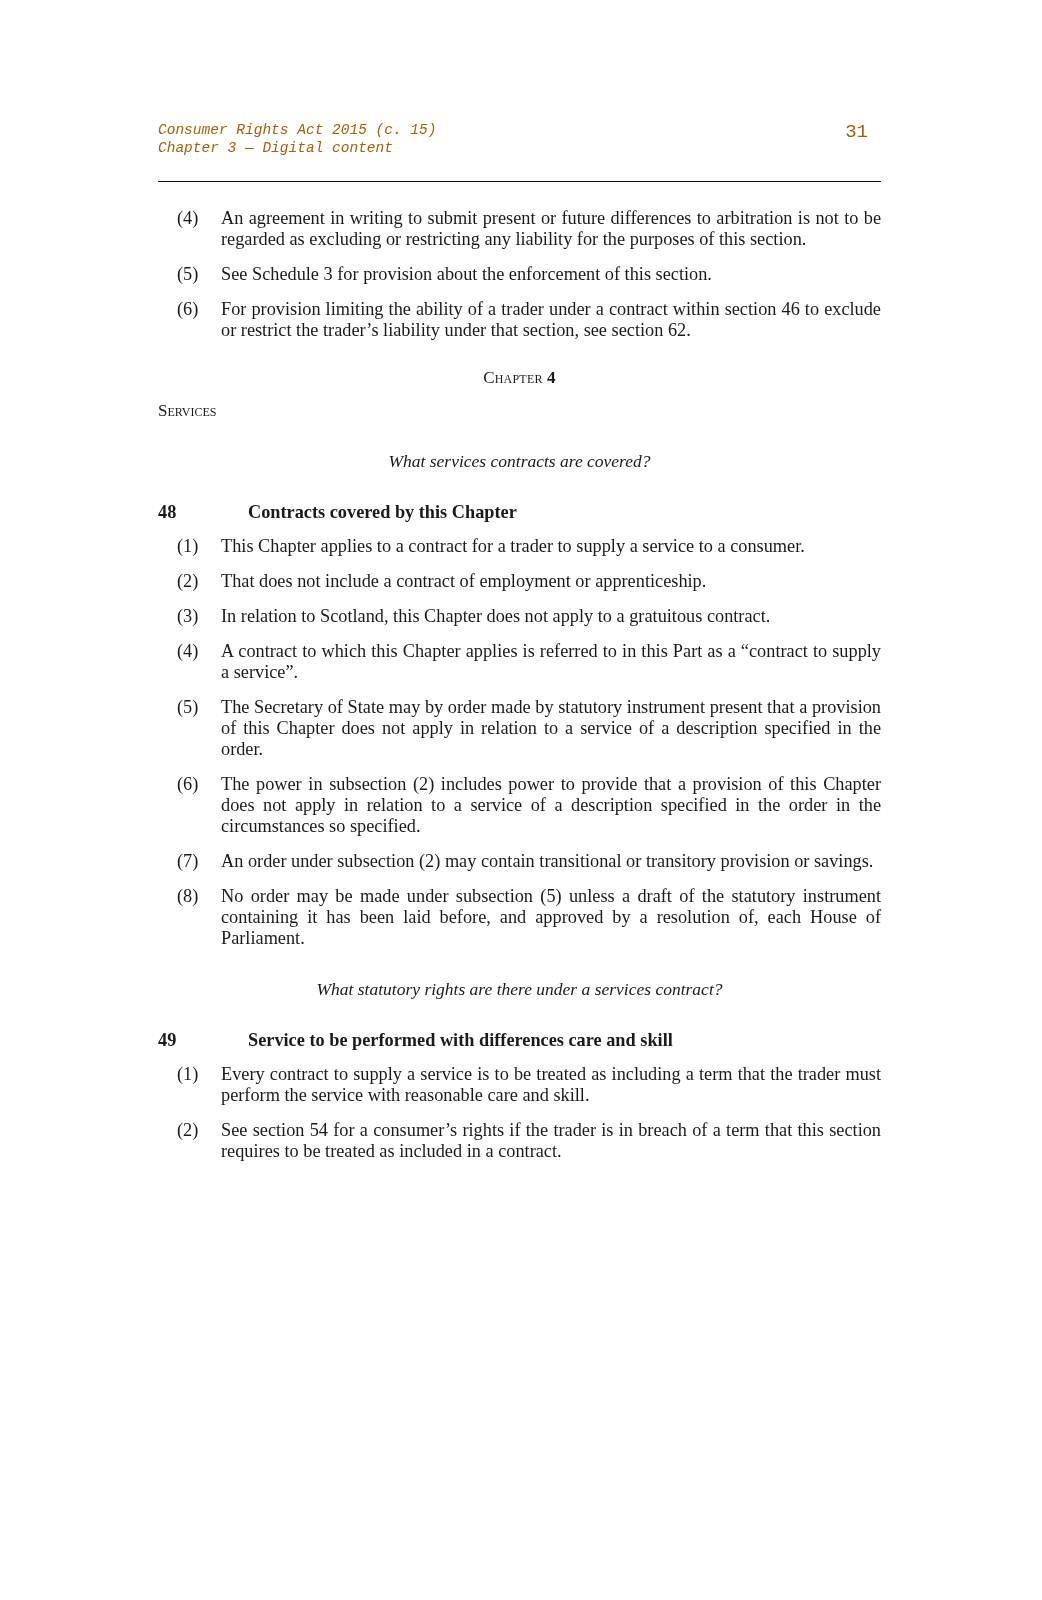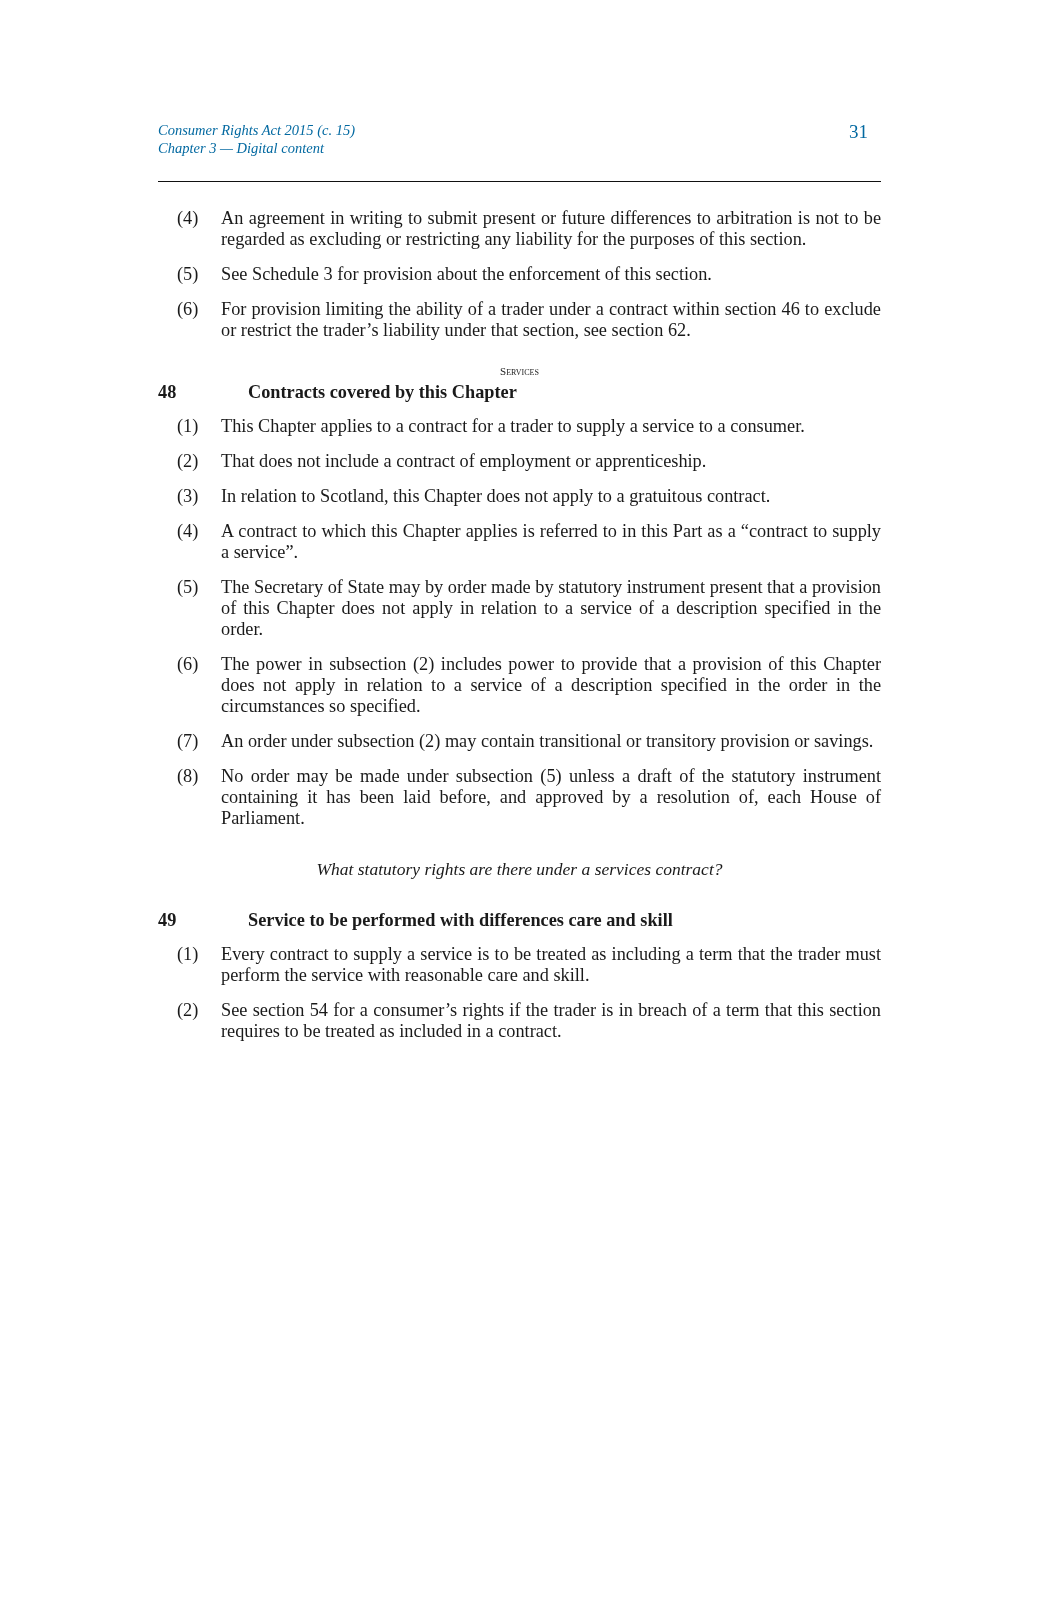--- a/index.html
+++ b/index.html
@@ -1,31 +1,31 @@
 <!DOCTYPE html>
 <html><head>
   <meta charset="utf-8">
   <style>
     html, body { margin: 0; padding: 0; background: #ffffff; }
     body { width: 1042px; height: 1600px; position: relative; overflow: hidden;
            font-family: "Liberation Serif", "DejaVu Serif", serif; color: #1a1a1a; }
     .page { position: absolute; left: 0; top: 0; width: 1042px; height: 1600px; }
     .running-head { position: absolute; left: 158px; top: 121px; width: 722px;
-                    font-style: italic; font-size: 14.5px; line-height: 18px; color: #0369a1; }
+                    font-style: italic; font-size: 14.5px; line-height: 18px; color: #a16207; font-family: Liberation Mono, monospace; }
     .running-head .line { display: block; }
     .page-number { position: absolute; right: 12px; top: 2px; font-style: normal; font-size: 19px; }
     .head-rule { position: absolute; left: 158px; top: 181px; width: 723px; height: 0;
                  border-top: 1.6px solid #111; }
     .body { position: absolute; left: 158px; top: 208px; width: 723px; font-size: 18.3px; line-height: 21px; }
     .sub { display: flex; margin-bottom: 14px; }
     .sub-num { width: 63px; flex: 0 0 63px; padding-left: 19px; box-sizing: border-box; }
     .sub-text { flex: 1; text-align: justify; }
     .chapter-title { text-align: center; font-variant: small-caps; font-size: 17px; margin-top: 26px; letter-spacing: 0.2px; }
     .chapter-title .num { font-weight: bold; }
-    .chapter-sub { text-align: center; font-variant: small-caps; font-size: 11px; margin-top: 20px; }
+    .chapter-sub { font-variant: small-caps; font-size: 17px; margin-top: 12px; }
     .crossheading { text-align: center; font-style: italic; font-size: 17.5px; margin-top: 30px; margin-bottom: 30px; }
     .section-head { display: flex; font-weight: bold; margin-bottom: 13px; font-size: 18.3px; gap: 38px; }
     .section-num { width: 52px; flex: 0 0 52px; }
   </style>
 </head>
 <body>
 
 <div class="page">
 
   <div class="running-head">
@@ -43,22 +43,27 @@
     </div>
     <div class="sub">
       <div class="sub-num">(5)</div>
       <div class="sub-text">See Schedule 3 for provision about the enforcement of this section.</div>
     </div>
     <div class="sub">
       <div class="sub-num">(6)</div>
       <div class="sub-text">For provision limiting the ability of a trader under a contract within section 46 to exclude or restrict the trader’s liability under that section, see section 62.</div>
     </div>
 
+    <div class="chapter-title">
+      <span>Chapter</span>
+      <span class="num">4</span>
+    </div>
     <div class="chapter-sub">Services</div>
 
+    <div class="crossheading">What services contracts are covered?</div>
 
     <div class="section-head">
       <span class="section-num">48</span>
       <span>Contracts covered by this Chapter</span>
     </div>
     <div class="sub">
       <div class="sub-num">(1)</div>
       <div class="sub-text">This Chapter applies to a contract for a trader to supply a service to a consumer.</div>
     </div>
     <div class="sub">

